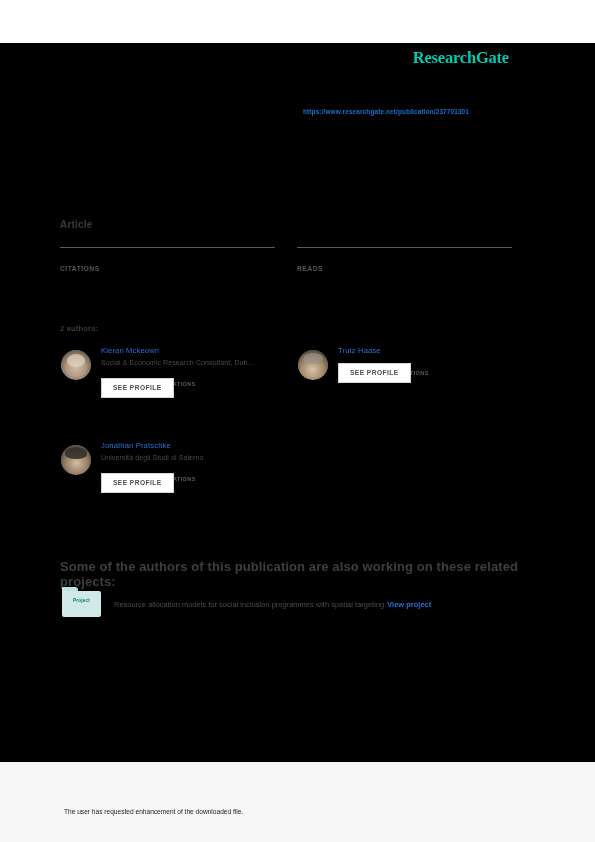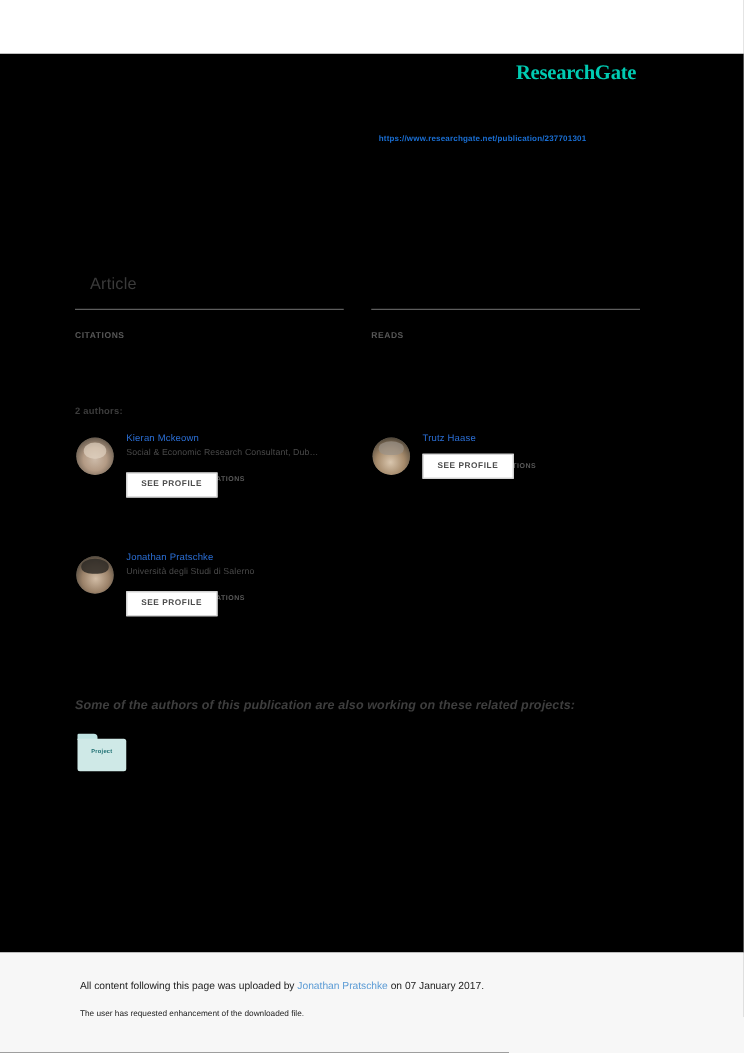--- a/index.html
+++ b/index.html
@@ -70,24 +70,24 @@
   
   .content {
     position: absolute;
     left: 60px;
     top: 43px;
     width: 475px;
   }
 
   .article-type {
     position: absolute;
-    left: 12px;
+    left: 0;
     top: 176px;
-    font-size: 13px;
-    font-weight: normal;
+    font-size: 10px;
+    font-weight: bold;
     letter-spacing: 0.2px;
     color: #3a3a3a;
   }
 
   
   .title-placeholder {
     position: absolute;
     left: 0;
     top: 100px;
     width: 452px;
@@ -284,25 +284,24 @@
     line-height: 8px;
     cursor: pointer;
   }
   .author-card.a2 .see-profile { top: 17px; }
 
   
   .projects-heading {
     position: absolute;
     left: 0;
     top: 516px;
-    font-size: 10px;
+    font-size: 13px;
     font-weight: bold;
     letter-spacing: 0.1px;
     color: #3e3e3e;
-    font-style: italic;
   }
   .project-row {
     position: absolute;
     left: 0;
     top: 544px;
     width: 452px;
     height: 34px;
   }
   .project-folder {
     position: absolute;
@@ -468,22 +467,22 @@
     </div>
 
     <div class="projects-heading">Some of the authors of this publication are also working on these related projects:</div>
 
     <div class="project-row">
       <div class="project-folder">
         <div class="tab"></div>
         <div class="body"></div>
         <div class="tag">Project</div>
       </div>
+      <div class="project-text">
+        <span>Resource allocation models for social inclusion programmes with spatial targeting</span><span class="view-project">View project</span>
+      </div>
     </div>
 
   </div>
 
-  <div class="footer-line1">
-    <span>All content following this page was uploaded by </span><span class="uploader">Jonathan Pratschke</span><span> on 07 January 2017.</span>
-  </div>
   <div class="footer-line2">The user has requested enhancement of the downloaded file.</div>
 
 </div>
 
 </body></html>

